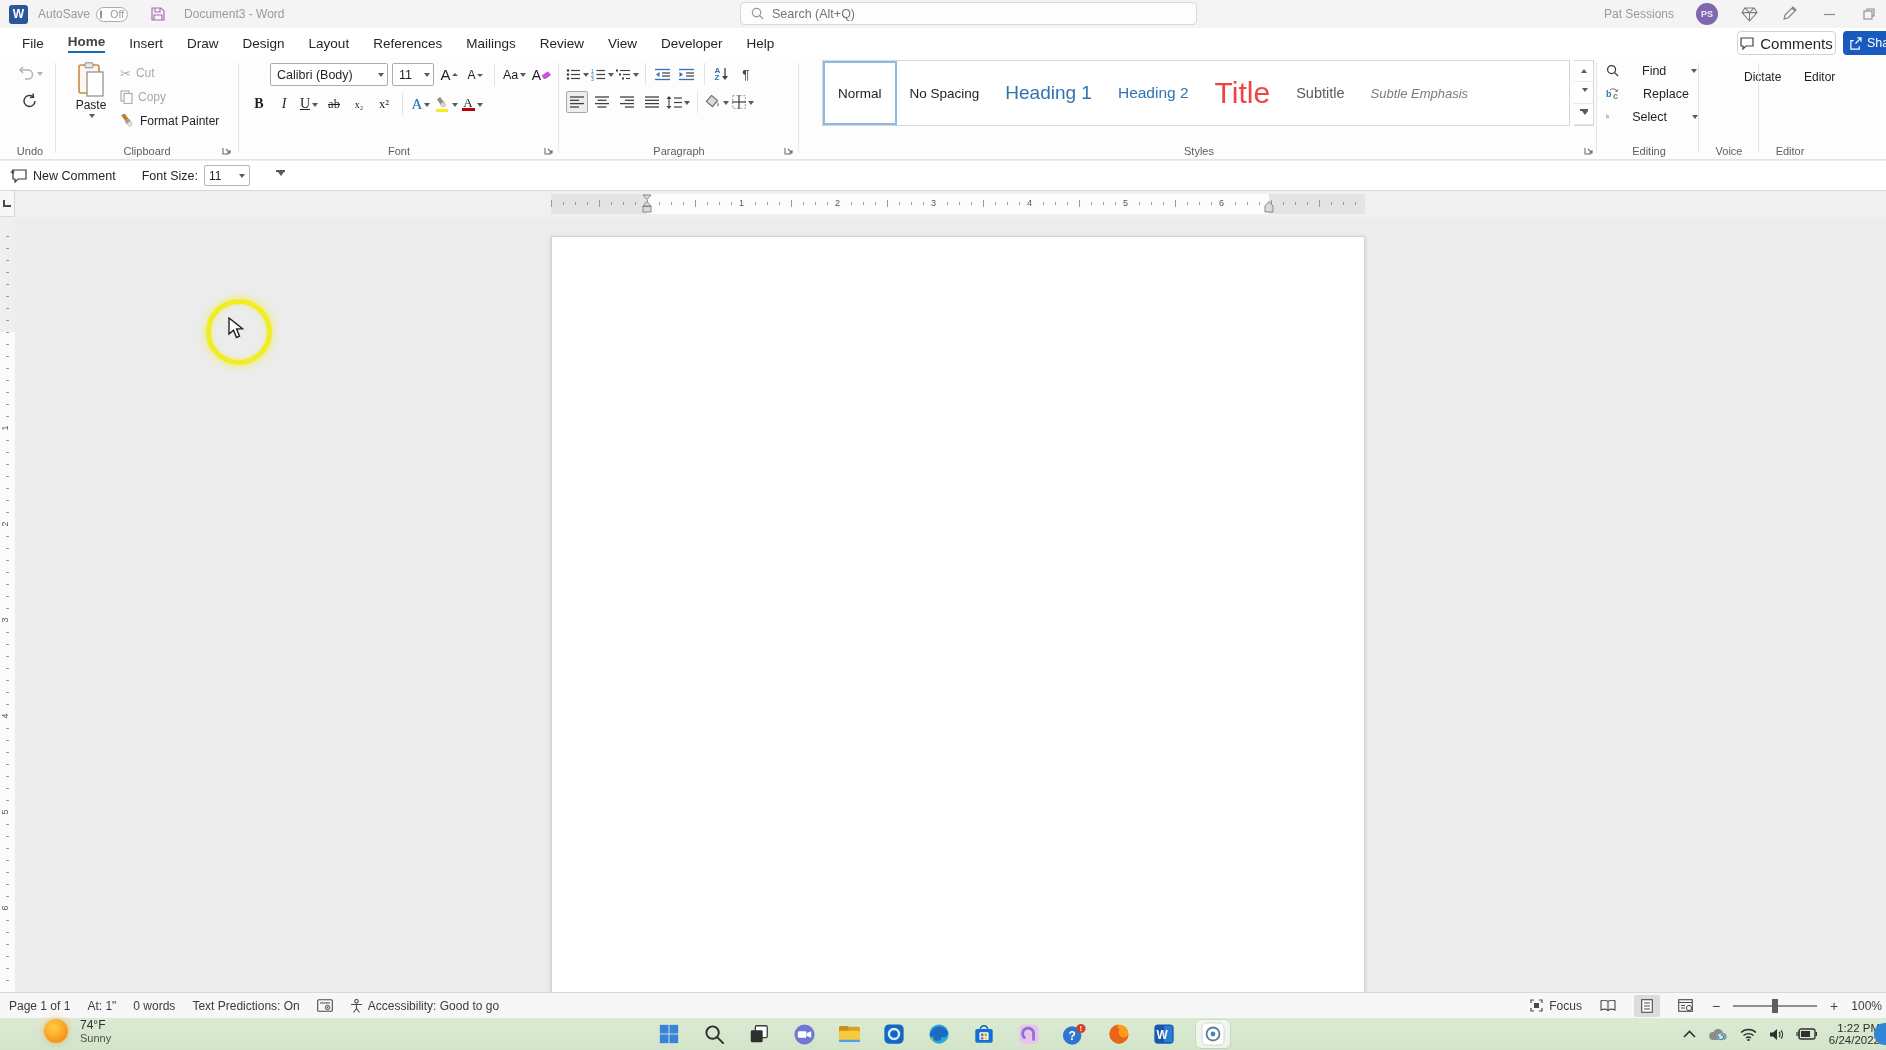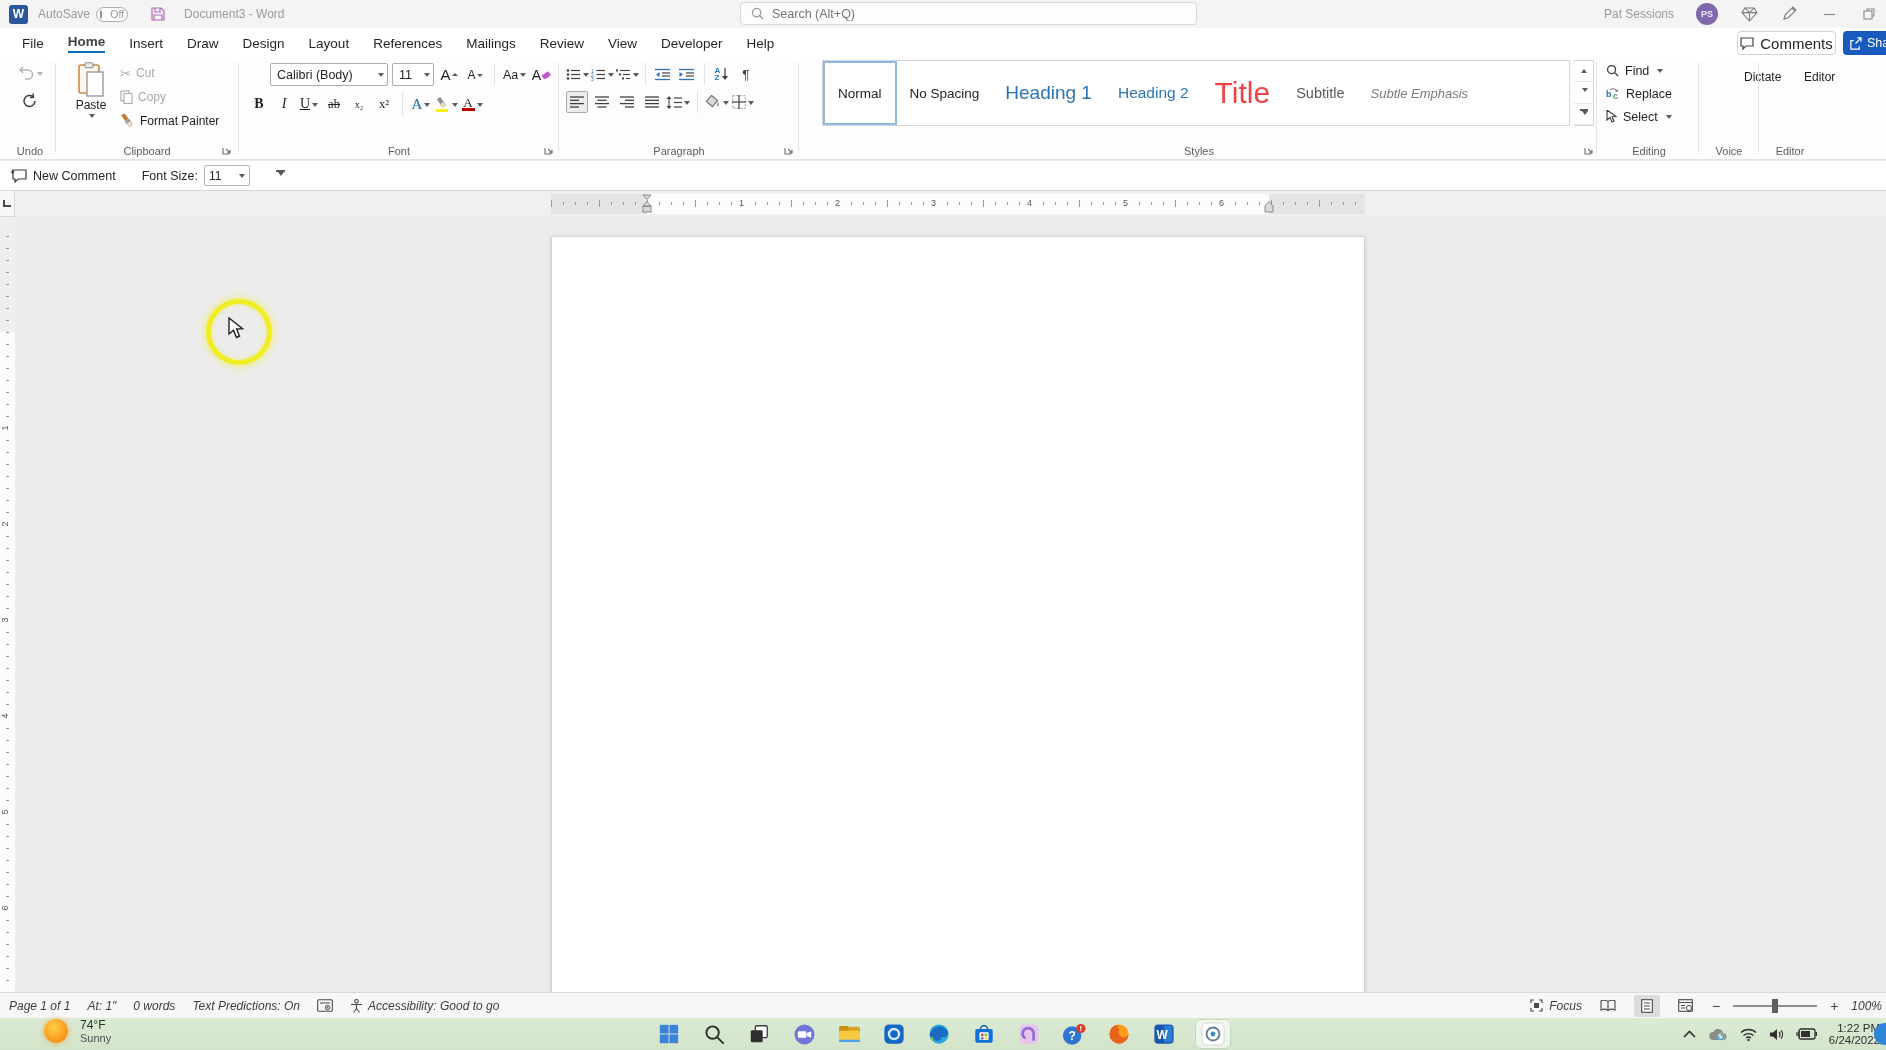--- a/index.html
+++ b/index.html
@@ -7,21 +7,21 @@
   body { font-family:"Liberation Sans", sans-serif; background:#ececec; position:relative; color:#1f1f1f; }
   svg { display:block; }
 
   
   .titlebar { position:absolute; top:0; left:0; right:0; height:28px; background:#f4f4f4; display:flex; align-items:center; }
   .menubar  { position:absolute; top:28px; left:0; right:0; height:30px; background:#fff; }
   .ribbon   { position:absolute; top:58px; left:0; right:0; height:102px; background:#fdfdfd; border-bottom:1px solid #e3e3e3; }
   .commentbar { position:absolute; top:161px; left:0; right:0; height:30px; background:#fff; border-bottom:1px solid #d7d7d7; display:flex; align-items:center; padding-left:10px; }
   .rulerband { position:absolute; top:191px; left:0; right:0; height:26px; background:#f0f0f0; }
   .docarea  { position:absolute; top:217px; left:0; right:0; bottom:58px; background:#ececec; }
-  .statusbar { position:absolute; left:0; right:0; bottom:32px; height:26px; background:#f7f7f7; border-top:1px solid #d9d9d9; display:flex; align-items:center; font-size:12px; color:#3c3c3c;font-style:italic; }
+  .statusbar { position:absolute; left:0; right:0; bottom:32px; height:26px; background:#f7f7f7; border-top:1px solid #d9d9d9; display:flex; align-items:center; font-size:12px; color:#3c3c3c; }
   .taskbar  { position:absolute; left:0; right:0; bottom:0; height:32px; background:linear-gradient(#dcebd4,#d2e4ca); }
 
   
   .titlebar { color:#9a9a9a; font-size:12px; }
   .wordlogo { width:19px; height:19px; background:#2b579a; border-radius:3px; color:#fff; font-size:12px; font-weight:bold; display:flex; align-items:center; justify-content:center; margin:0 10px 0 9px; }
   .autosave { display:flex; align-items:center; gap:6px; margin-right:10px; }
   .toggle { width:32px; height:15px; border:1px solid #ababab; border-radius:8px; display:flex; align-items:center; padding:0 3px; gap:8px; background:#fdfdfd; }
   .knob { width:9px; height:9px; border-radius:50%; background:#8f8f8f; }
   .toggle-state { font-size:10.5px; color:#9a9a9a; }
   .saveicon { margin:0 12px; }
@@ -64,21 +64,21 @@
   .sgallery { position:absolute; left:22px; top:2px; width:748px; height:66px; border:1px solid #d6d6d6; background:#fff; display:flex; align-items:stretch; overflow:hidden; }
   .sitem { display:flex; align-items:center; justify-content:center; padding:0 13px; white-space:nowrap; }
   .sitem.sel { border:2px solid #8ebae0; }
   .sg-scroll { position:absolute; right:4px; top:2px; width:20px; height:66px; border:1px solid #d6d6d6; border-left:0; background:#fff; display:flex; flex-direction:column; }
   .sg-scroll > div { flex:1; display:flex; align-items:center; justify-content:center; border-bottom:1px solid #e8e8e8; }
   .st-normal { font-size:13.5px; } .st-nospace { font-size:13.5px; }
   .st-h1 { font-size:19px; color:#2e74b5; } .st-h2 { font-size:15.5px; color:#2e74b5; }
   .st-title { font-size:30px; color:#ef4444; } .st-sub { font-size:14.5px; color:#5a5a5a; }
   .st-subtle { font-size:13px; font-style:italic; color:#7a7a7a; flex:1; overflow:hidden; justify-content:flex-start; }
   .g-edit { left:1600px; width:98px; font-size:12.5px; }
-  .edit-row { display:flex; align-items:center; gap:6px; height:21px; margin:2px 0 0 6px; }
+  .edit-row { display:flex; align-items:center; gap:23px; height:21px; margin:2px 0 0 6px; }
   .g-voice { left:1700px; width:58px; }
   .g-editor { left:1760px; width:60px; }
   .bigbtn { position:absolute; left:0; right:0; top:4px; display:flex; flex-direction:row; align-items:center; gap:5px; font-size:12px;margin-left:39px; }
 
   
   .cb-item { display:flex; align-items:center; gap:6px; font-size:12.5px; color:#262626; }
   .cb-combo { width:46px; height:21px; border:1px solid #b5b5b5; border-radius:2px; background:#fff; display:flex; align-items:center; justify-content:space-between; padding:0 4px; font-size:12px; }
   .morechv { display:flex; flex-direction:column; align-items:center; margin-left:26px; }
   .morechv .bar { width:9px; height:1.5px; background:#5a5a5a; margin-bottom:2px; }
 

